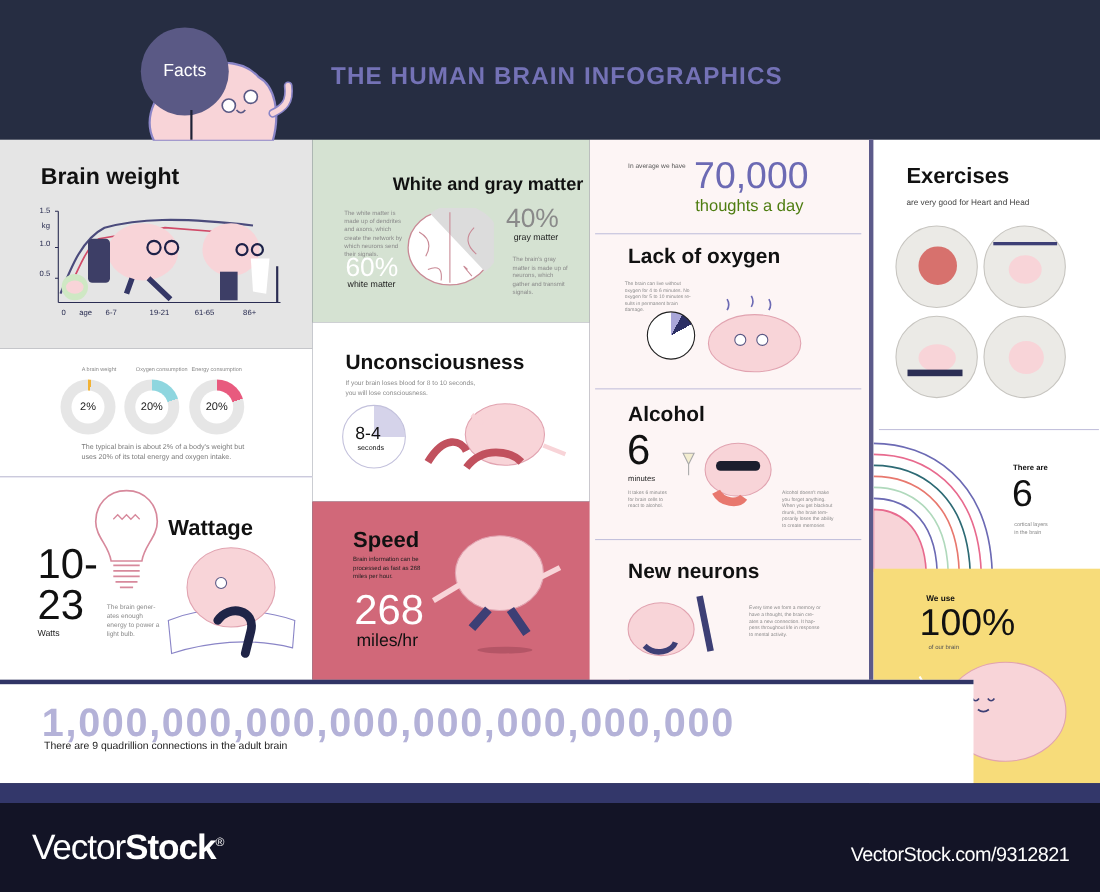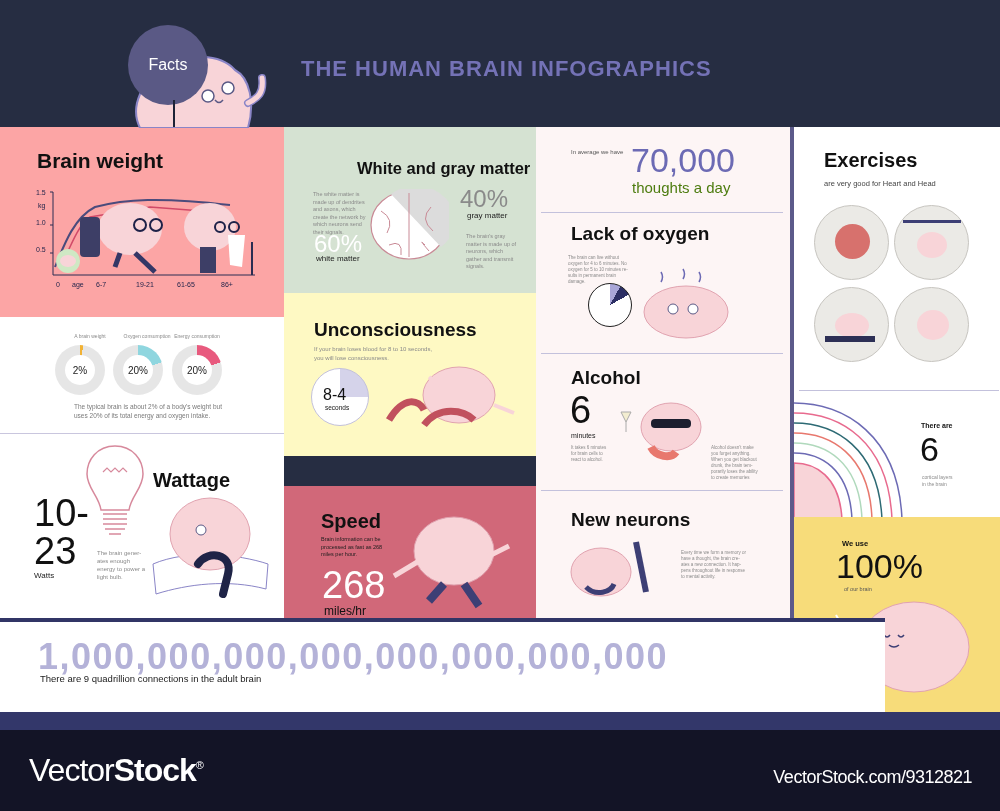--- a/index.html
+++ b/index.html
@@ -13,38 +13,38 @@
   #facts-stick { position:absolute; left:173px; top:100px; width:2px; height:27px; background:#1d2236; z-index:3; }
   #header-brain { position:absolute; left:130px; top:48px; z-index:2; }
   #main-title { position:absolute; left:301px; top:56px; color:#7472b6; font-weight:bold; font-size:22px; letter-spacing:1px; }
 
   
   .panel { position:absolute; overflow:hidden; }
   h2 { font-weight:bold; color:#111; font-family:"Liberation Sans", sans-serif; }
   .small { font-size:5.5px; color:#8a8a8a; line-height:7.5px; }
   .note { font-size:7px; color:#7a7a7a; line-height:10px; }
 
-  #bw { left:0; top:127px; width:284px; height:190px; background:#fca5a5; }
+  #bw { left:0; top:127px; width:284px; height:190px; background:#e5e5e5; }
   #bw h2 { position:absolute; left:37px; top:22px; font-size:21px; }
 
   #pct { left:0; top:317px; width:284px; height:116px; background:#fff; }
   .ring { position:absolute; width:50px; height:50px; border-radius:50%; }
   .ring-inner { position:absolute; left:10px; top:10px; width:30px; height:30px; border-radius:50%; background:#fff; display:flex; align-items:center; justify-content:center; font-size:10px; color:#222; }
   .ring-label { position:absolute; font-size:5px; color:#8a8a8a; width:70px; text-align:center; }
 
   #watt { left:0; top:433px; width:284px; height:185px; background:#fff; border-top:1px solid #c9c6de; }
   #watt h2 { position:absolute; left:153px; top:35px; font-size:20px; }
 
   #wg { left:284px; top:127px; width:252px; height:166px; background:#d5e2d2; }
   #wg h2 { position:absolute; left:29px; top:32px; font-size:16.5px;margin-left:44px; }
 
-  #unc { left:284px; top:293px; width:252px; height:163px; background:#fef9c3; }
+  #unc { left:284px; top:293px; width:252px; height:163px; background:#ffffff; }
   #unc h2 { position:absolute; left:30px; top:26px; font-size:19px; }
 
-  #spd { left:284px; top:456px; width:288px; height:162px; background:#d16879;margin-top:30px; }
+  #spd { left:284px; top:456px; width:288px; height:162px; background:#d16879; }
   #spd h2 { position:absolute; left:37px; top:24px; font-size:20px; }
 
   #col3 { left:536px; top:127px; width:254px; height:491px; background:#fdf5f5; }
   .hr { position:absolute; height:1px; background:#c3c1dc; }
 
   #col4 { left:790px; top:127px; width:210px; height:585px; background:#fff; border-left:4px solid #5c5a8a; }
 
   #bottom { left:0; top:618px; width:885px; height:94px; background:#fff; border-top:4px solid #313566; }
   #big-num { position:absolute; left:38px; top:14px; font-size:36px; font-weight:bold; color:#b4b2d8; letter-spacing:1.5px; }
   #quad { position:absolute; left:40px; top:51px; font-size:9.5px; color:#222; }
@@ -200,21 +200,21 @@
 </div>
 
 <div id="spd" class="panel">
   <h2>Speed</h2>
   <div class="abs" style="left:37px;top:50px;font-size:5.5px;line-height:7.5px;color:#1d1d1d">
     <div>Brain information can be</div>
       <div>processed as fast as 268</div>
       <div>miles per hour.</div>
   </div>
   <div class="abs" style="left:38px;top:78px;font-size:38px;color:#fff">268</div>
-  <div class="abs" style="left:40px;top:118px;font-size:12px;color:#111">miles/hr</div>
+  <div class="abs" style="left:40px;top:118px;font-size:16px;color:#111">miles/hr</div>
   <svg class="abs" style="left:100px;top:10px" width="140" height="130" viewBox="0 0 140 130">
     <ellipse cx="70" cy="55" rx="40" ry="34" fill="#f8d4d8" stroke="#e1a3b0"></ellipse>
     <path d="M35 65 L10 80" stroke="#f8d4d8" stroke-width="5"></path>
     <path d="M105 60 L125 50" stroke="#f8d4d8" stroke-width="5"></path>
     <path d="M60 88 L45 105 M80 88 L95 110" stroke="#3d3f75" stroke-width="8"></path>
     <ellipse cx="75" cy="125" rx="25" ry="3" fill="#b45566"></ellipse>
   </svg>
 </div>
 
 <div id="col3" class="panel">

